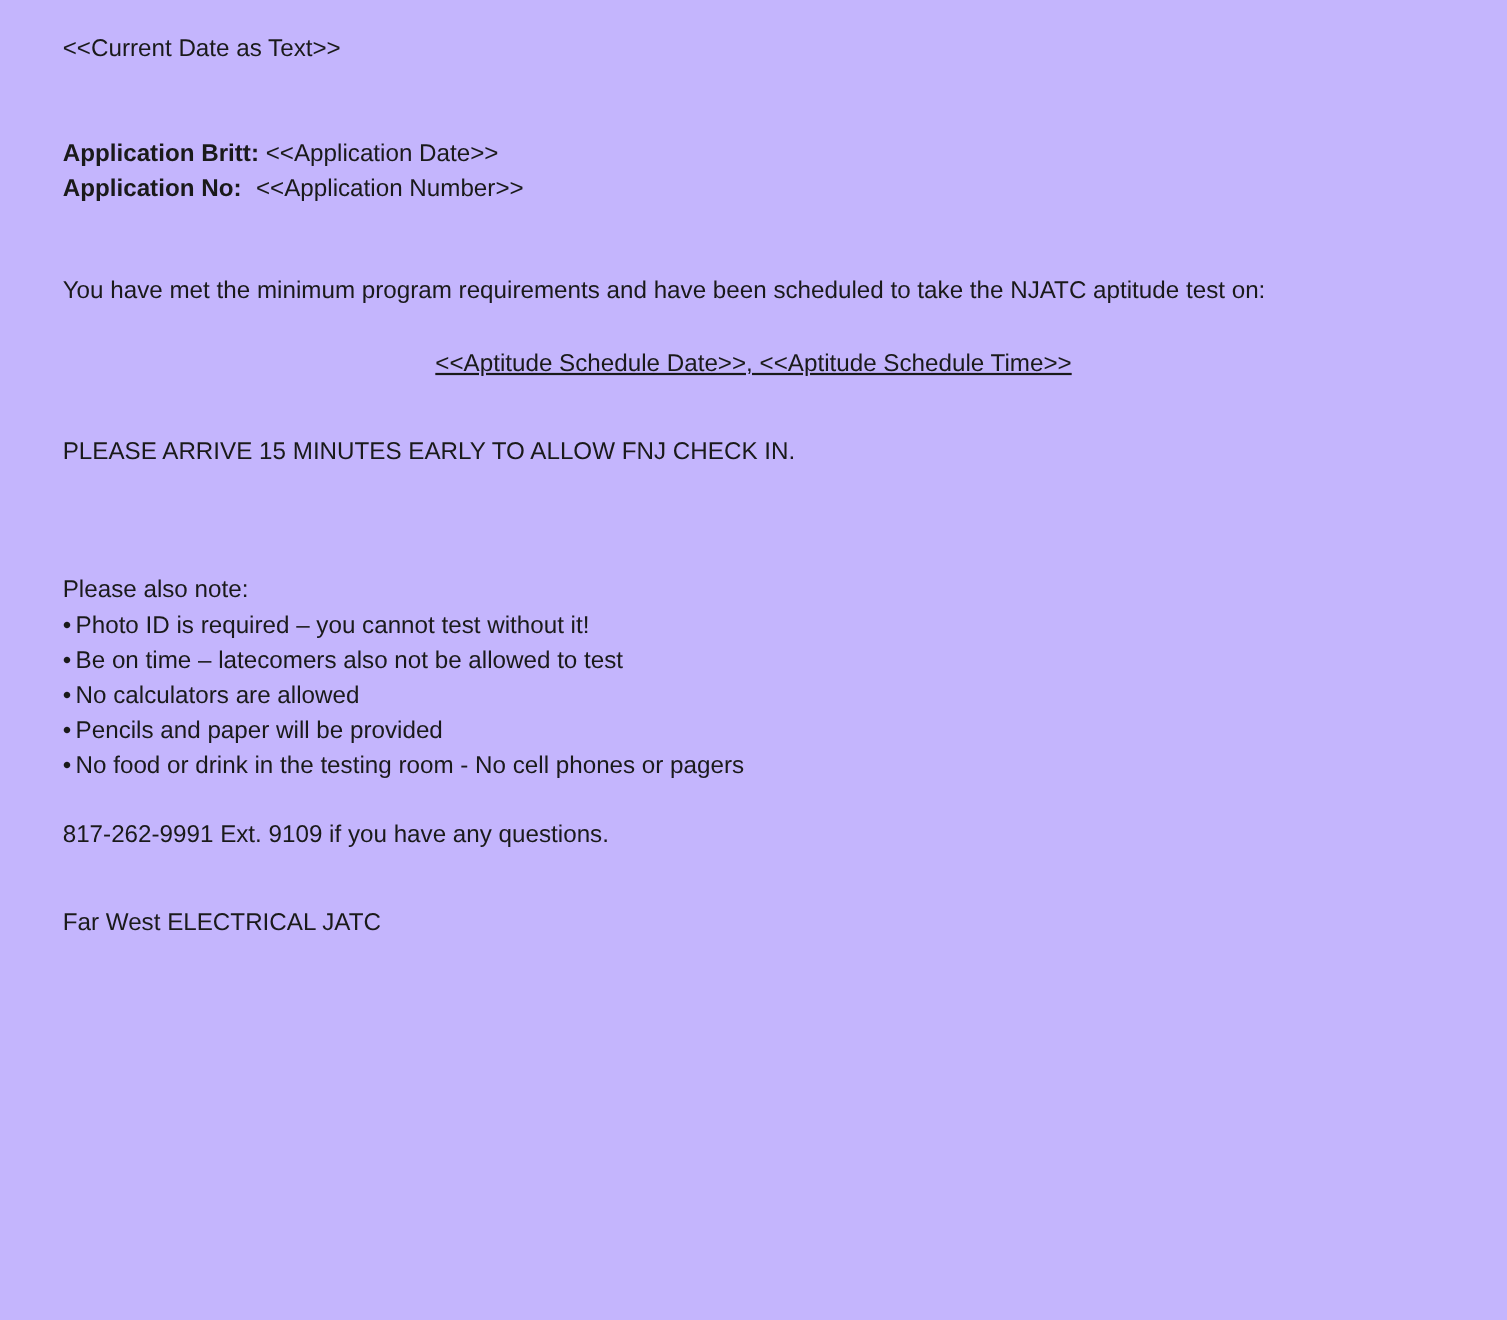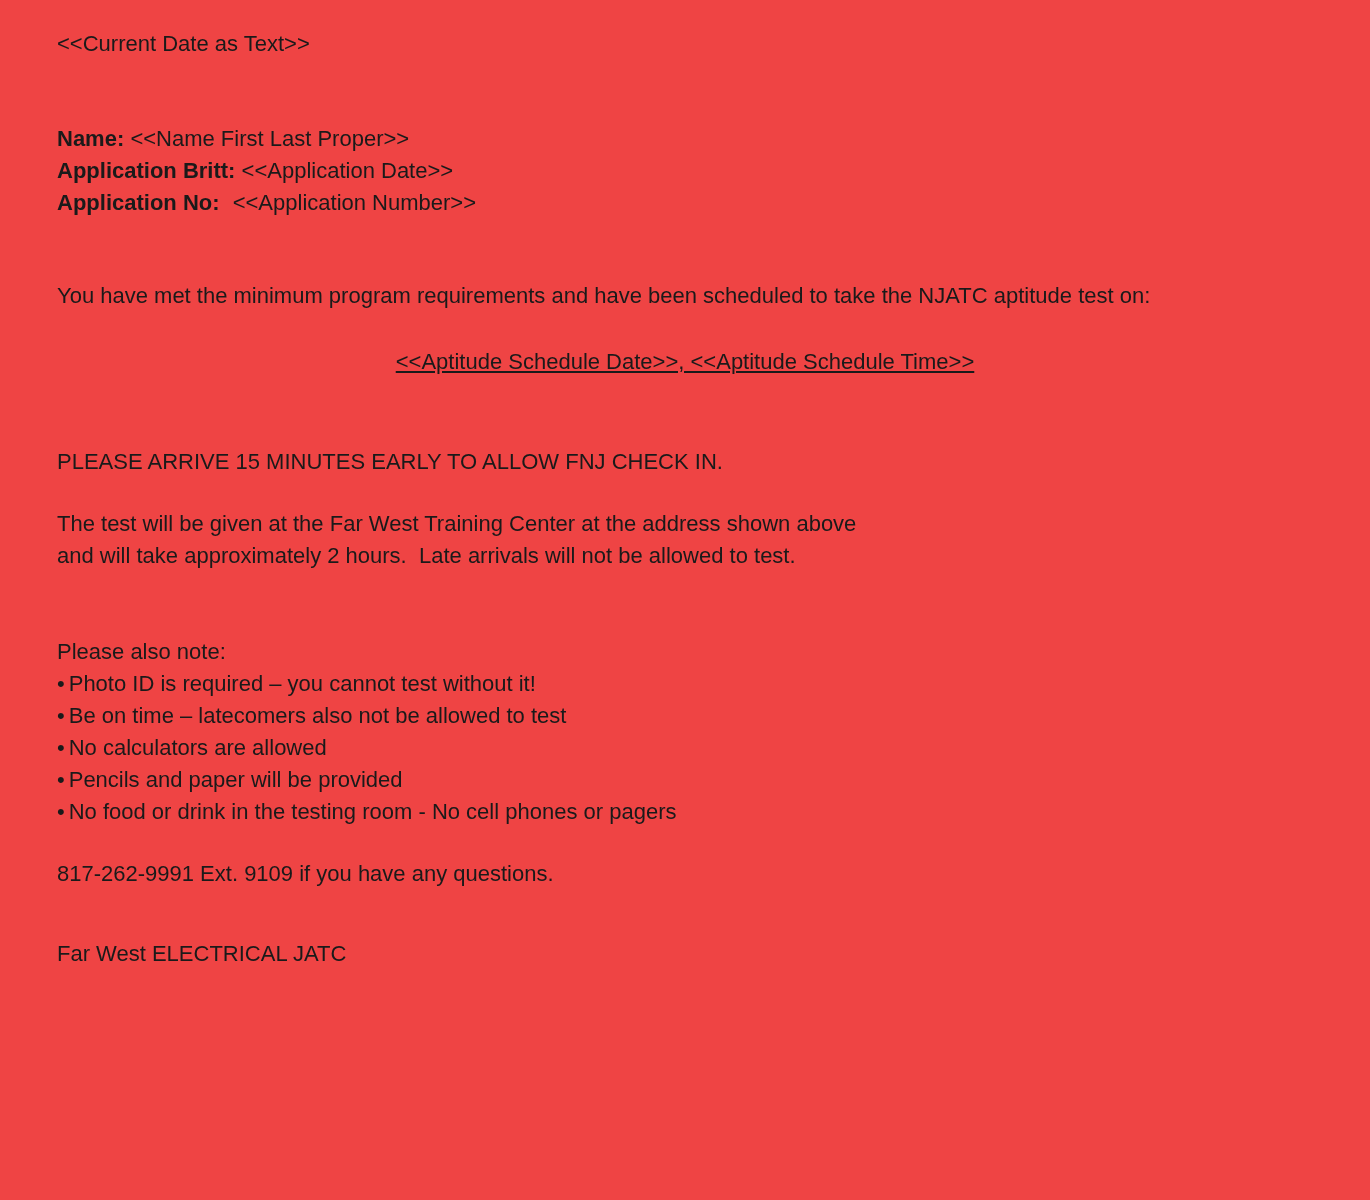--- a/index.html
+++ b/index.html
@@ -15,62 +15,57 @@
     font-size: 22px;
     line-height: 32px;
     color: #1a1a1a;
     -webkit-font-smoothing: antialiased;
   }
   .page {
     box-sizing: border-box;
     width: 1370px;
     height: 1200px;
     padding: 28px 57px 0 57px;
-    background: #ef4444;
+    background: #c4b5fd;
   }
   .line {
     white-space: pre-wrap;
   }
   .b {
     font-weight: bold;
   }
   .info-block   { margin-top: 63px; }
   .intro        { margin-top: 61px; }
   .schedule     { margin-top: 34px; text-align: center; text-decoration: underline; }
-  .arrive       { margin-top: 68px; }
+  .arrive       { margin-top: 48px; }
   .location     { margin-top: 30px; }
-  .notes        { margin-top: 64px; }
+  .notes        { margin-top: 94px; }
   .reschedule   { margin-top: 30px; }
   .signature    { margin-top: 48px; }
   .gap2         { margin-left: 7px; }
   .bullet       { margin-right: 4px; }
 </style>
 </head>
 <body>
 
 <div class="page">
 
   <div class="line">&lt;&lt;Current Date as Text&gt;&gt;</div>
 
   <div class="info-block">
-    <div class="line"><span class="b">Name:</span> <span>&lt;&lt;Name First Last Proper&gt;&gt;</span></div>
     <div class="line"><span class="b">Application Britt:</span> <span>&lt;&lt;Application Date&gt;&gt;</span></div>
     <div class="line"><span class="b">Application No:</span> <span class="gap2">&lt;&lt;Application Number&gt;&gt;</span></div>
   </div>
 
   <div class="line intro">You have met the minimum program requirements and have been scheduled to take the NJATC aptitude test on:</div>
 
   <div class="line schedule">&lt;&lt;Aptitude Schedule Date&gt;&gt;, &lt;&lt;Aptitude Schedule Time&gt;&gt;</div>
 
   <div class="line arrive">PLEASE ARRIVE 15 MINUTES EARLY TO ALLOW FNJ CHECK IN.</div>
 
-  <div class="location">
-    <div class="line">The test will be given at the Far West Training Center at the address shown above</div>
-    <div class="line">and will take approximately 2 hours.  Late arrivals will not be allowed to test.</div>
-  </div>
 
   <div class="notes">
     <div class="line">Please also note:</div>
     <div class="line"><span class="bullet">•</span><span>Photo ID is required – you cannot test without it!</span></div>
     <div class="line"><span class="bullet">•</span><span>Be on time – latecomers also not be allowed to test</span></div>
     <div class="line"><span class="bullet">•</span><span>No calculators are allowed</span></div>
     <div class="line"><span class="bullet">•</span><span>Pencils and paper will be provided</span></div>
     <div class="line"><span class="bullet">•</span><span>No food or drink in the testing room - No cell phones or pagers</span></div>
   </div>
 

